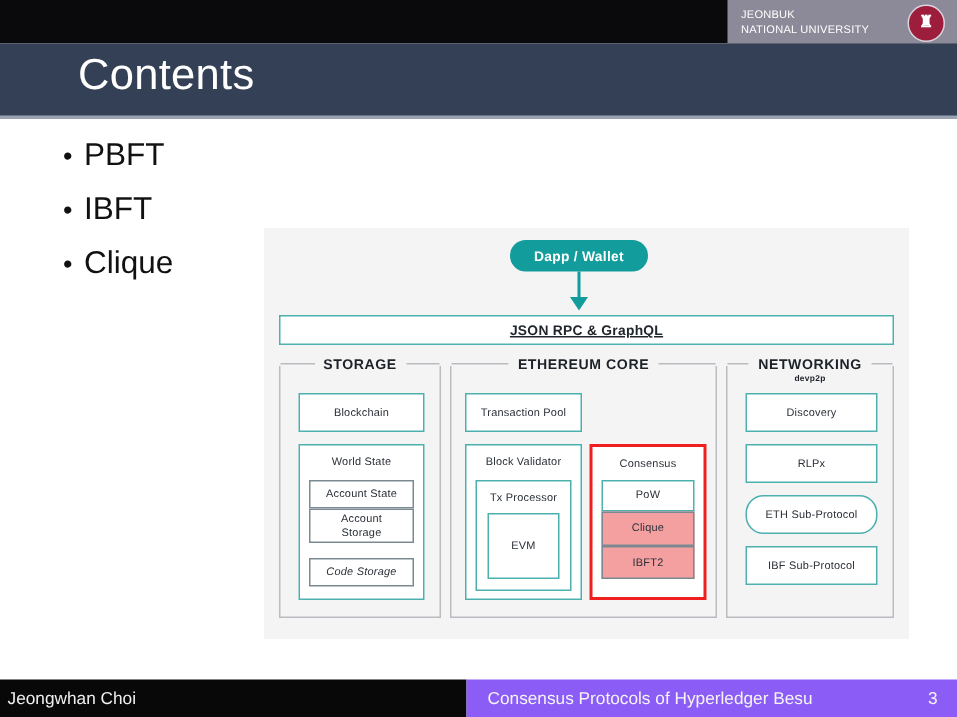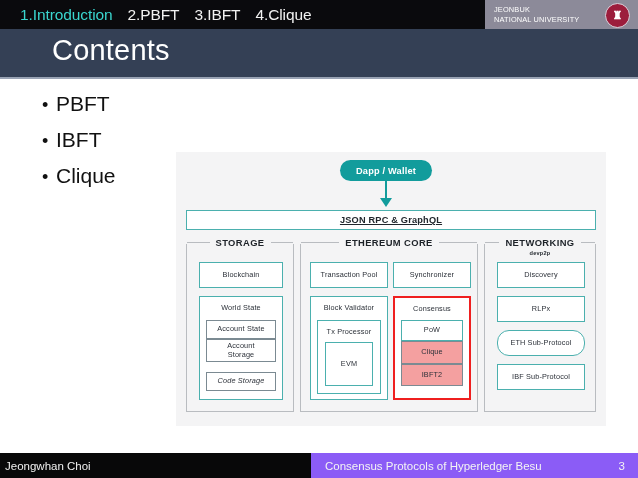--- a/index.html
+++ b/index.html
@@ -273,26 +273,20 @@
   .footer-right .fnum {
     padding-right: 13px;
     color: #f4f4f4;
     font-size: 11.5px;
   }
 </style>
 </head>
 <body>
 
 <div class="topbar">
-  <div class="nav-items">
-    <span class="nav-item active">1.Introduction</span>
-    <span class="nav-item">2.PBFT</span>
-    <span class="nav-item">3.IBFT</span>
-    <span class="nav-item">4.Clique</span>
-  </div>
   <div class="logo-block">
     <div class="logo-text">JEONBUK
 NATIONAL UNIVERSITY</div>
     <div class="logo-emblem">
       <span class="glyph">♜</span>
     </div>
   </div>
 </div>
 
 <div class="titleband">
@@ -340,21 +334,20 @@
     <div class="bx plain-border" style="left:19px; top:128px; width:70px; height:19px;font-style:italic;">Code Storage</div>
   </div>
 
   <div class="col" id="col-core">
     <div class="cap">
       <span class="line"></span>
       <span class="txt">ETHEREUM CORE</span>
       <span class="line"></span>
     </div>
     <div class="bx" style="left:9px; top:18px; width:78px; height:26px;">Transaction Pool</div>
-    <div class="bx" style="left:92px; top:18px; width:78px; height:26px;">Synchronizer</div>
 
     <div class="bx lbl-top" style="left:9px; top:52px; width:78px; height:104px;">Block Validator</div>
     <div class="bx lbl-top" style="left:16px; top:76px; width:64px; height:74px;">Tx Processor</div>
     <div class="bx" style="left:24px; top:98px; width:48px; height:44px;">EVM</div>
 
     <div class="bx redbox lbl-top" style="left:92px; top:52px; width:78px; height:104px;">Consensus</div>
     <div class="bx" style="left:100px; top:76px; width:62px; height:21px;">PoW</div>
     <div class="bx pink" style="left:100px; top:97px; width:62px; height:23px;">Clique</div>
     <div class="bx pink" style="left:100px; top:120px; width:62px; height:22px;">IBFT2</div>
   </div>

